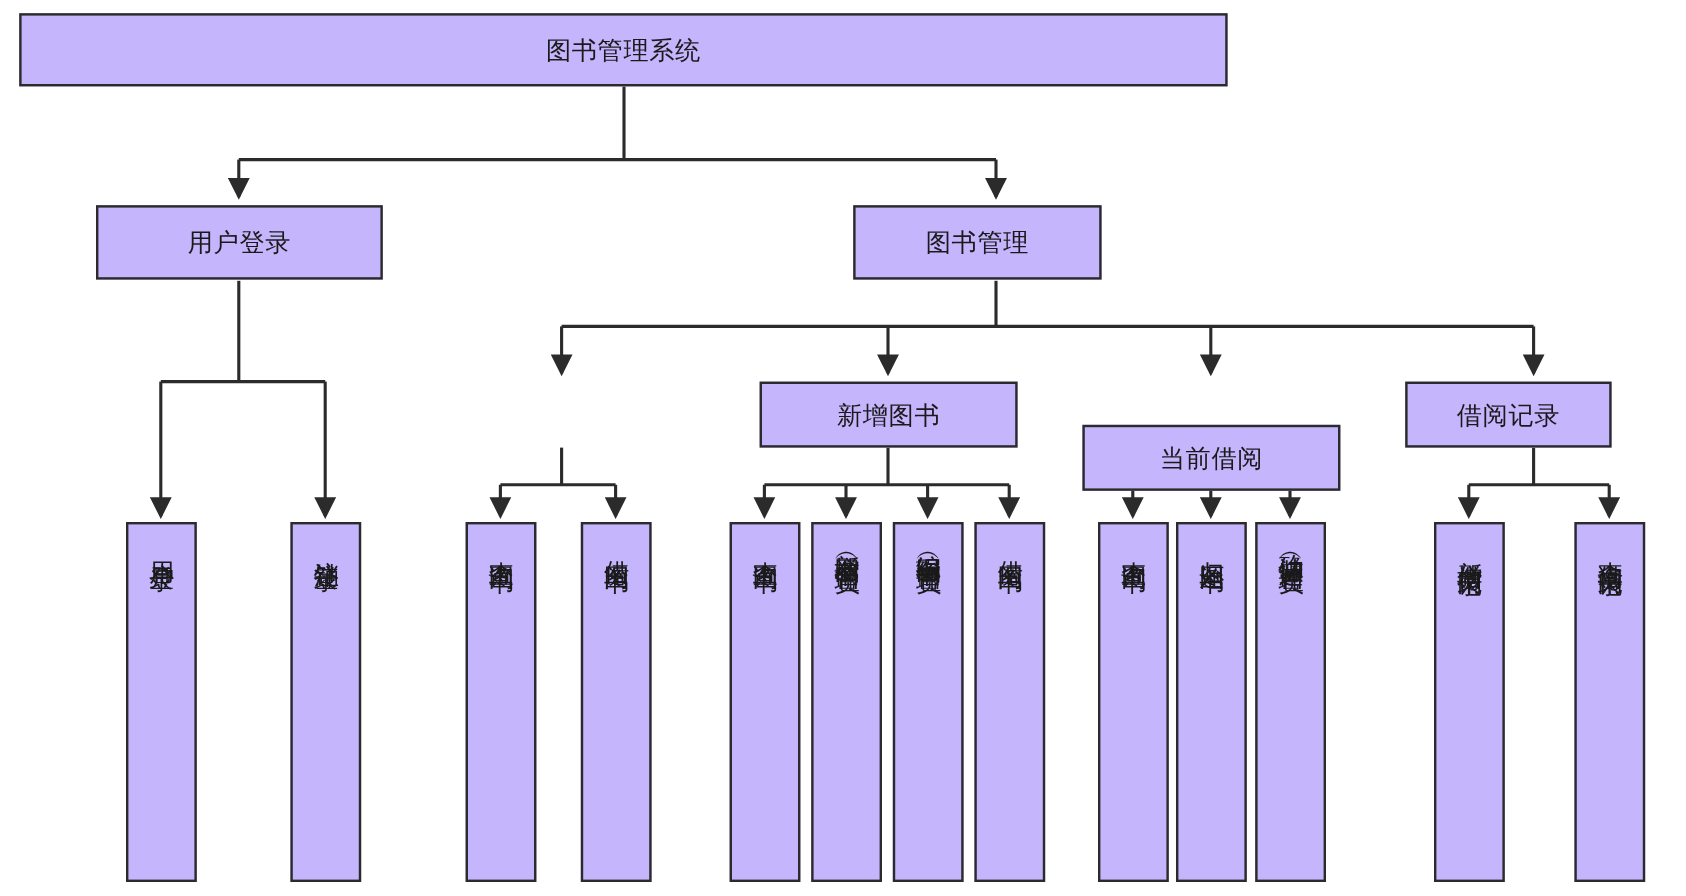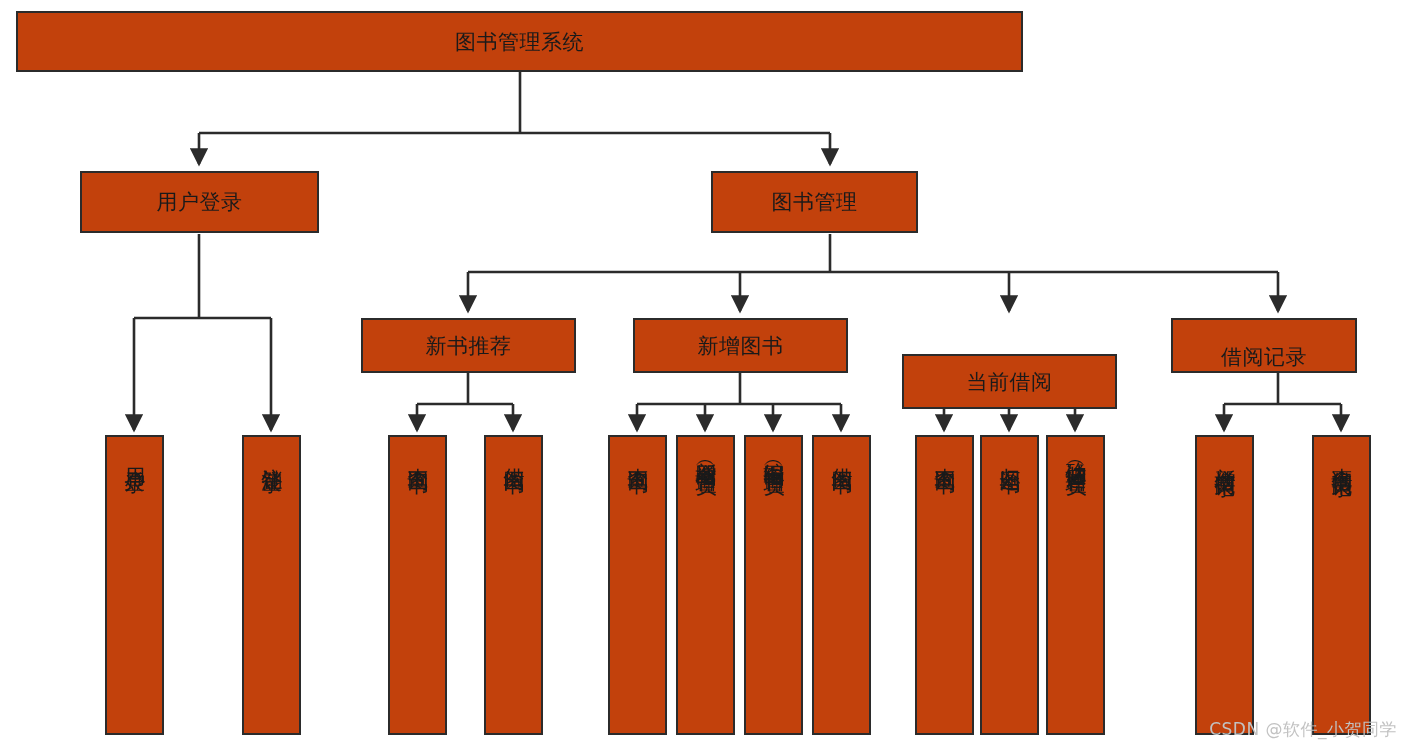--- a/index.html
+++ b/index.html
@@ -21,21 +21,21 @@
     position: absolute;
     left: 0;
     top: 0;
     width: 1405px;
     height: 747px;
   }
   .node {
     position: absolute;
     box-sizing: border-box;
     border: 2.5px solid #2b2b2b;
-    background: #c2410c;
+    background: #c4b5fd;
     display: flex;
     align-items: center;
     justify-content: center;
     color: #1a1a1a;
   }
   .node.horiz {
     font-size: 21px;
     letter-spacing: 0.5px;
   }
   .node.vert {
@@ -122,30 +122,27 @@
     <span>图书管理系统</span>
   </div>
 
   <div class="node horiz" style="left:80px; top:171px; width:239px; height:62px;">
     <span>用户登录</span>
   </div>
   <div class="node horiz" style="left:711px; top:171px; width:207px; height:62px;">
     <span>图书管理</span>
   </div>
 
-  <div class="node horiz" style="left:361px; top:318px; width:215px; height:55px;">
-    <span>新书推荐</span>
-  </div>
   <div class="node horiz" style="left:633px; top:318px; width:215px; height:55px;">
     <span>新增图书</span>
   </div>
   <div class="node horiz" style="left:902px; top:318px; width:215px; height:55px;margin-top:36px;">
     <span>当前借阅</span>
   </div>
-  <div class="node horiz" style="left:1171px; top:318px; width:186px; height:55px;align-items:flex-end;">
+  <div class="node horiz" style="left:1171px; top:318px; width:172px; height:55px;">
     <span>借阅记录</span>
   </div>
 
   <div class="node vert" style="left:105px; top:435px; width:59px; height:300px;">
     <span class="vtext">用户登录</span>
   </div>
   <div class="node vert" style="left:242px; top:435px; width:59px; height:300px;">
     <span class="vtext">注销登录</span>
   </div>
 
@@ -179,15 +176,14 @@
     <span class="vtext">确认归还（管理员）</span>
   </div>
 
   <div class="node vert" style="left:1195px; top:435px; width:59px; height:300px;">
     <span class="vtext">新增借阅记录</span>
   </div>
   <div class="node vert" style="left:1312px; top:435px; width:59px; height:300px;">
     <span class="vtext">查询借阅记录</span>
   </div>
 
-  <div class="watermark">CSDN @软件_小贺同学</div>
 
 </div>
 
 </body></html>

